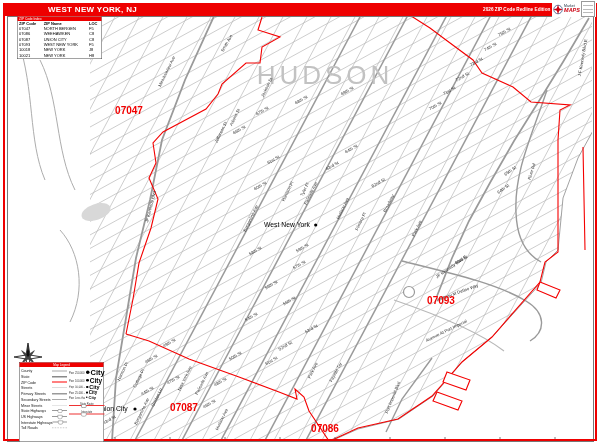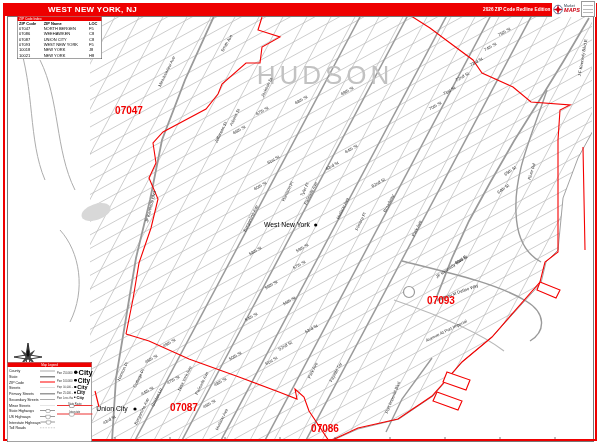--- a/index.html
+++ b/index.html
@@ -16,21 +16,21 @@
   .logo .brand .b1{font-size:3.5px;color:#234;}
   .logo .brand .b2{font-size:5.5px;font-weight:bold;color:#cc0011;font-style:italic;}
   .logo .infobox{width:13px;height:12px;border:1px solid #999;display:flex;flex-direction:column;justify-content:space-evenly;padding:1px;}
   .logo .infobox i{display:block;height:1px;background:#bbb;}
   .zip-table{position:absolute;left:17px;top:16px;width:84px;height:47px;z-index:5;}
   .zip-table .scale{width:168px;transform:scale(.5);transform-origin:0 0;background:#fff;border:1.5px solid #444;}
   .zip-table .hdr{background:#ee0000;color:#fff;font-size:6.5px;line-height:9px;height:9px;padding:0 3px;white-space:nowrap;overflow:hidden;}
   .zip-table table{border-collapse:collapse;width:100%;}
   .zip-table th{font-size:8px;text-align:left;padding:1px 3px 0 3px;font-weight:bold;white-space:nowrap;}
   .zip-table td{font-size:8px;padding:0 3px;white-space:nowrap;line-height:1.35;}
-  .legend{position:absolute;left:7px;top:362px;width:84px;height:79px;z-index:5;}
+  .legend{position:absolute;left:19px;top:362px;width:84px;height:79px;z-index:5;}
   .legend .scale{width:168px;height:158px;transform:scale(.5);transform-origin:0 0;background:#fff;border:1.5px solid #444;}
   .legend .hdr{background:#ee0000;color:#fff;font-size:6px;line-height:9px;height:9px;text-align:center;white-space:nowrap;overflow:hidden;}
   .legend .cols{display:flex;padding:2px 3px 0 3px;}
   .legend .lcol{width:92px;}
   .legend .rcol{flex:1;padding-left:4px;}
   .legend .li{display:flex;justify-content:space-between;align-items:center;height:11.4px;}
   .legend .li .lab{font-size:7.2px;color:#111;white-space:nowrap;}
   .legend .sw{width:30px;position:relative;}
   .sw-county{border-top:2px solid #aaa;} .sw-state{border-top:3px solid #8a8a8a;}
   .sw-zip{border-top:2.5px solid #f00;} .sw-street{border-top:1px solid #bbb;}

